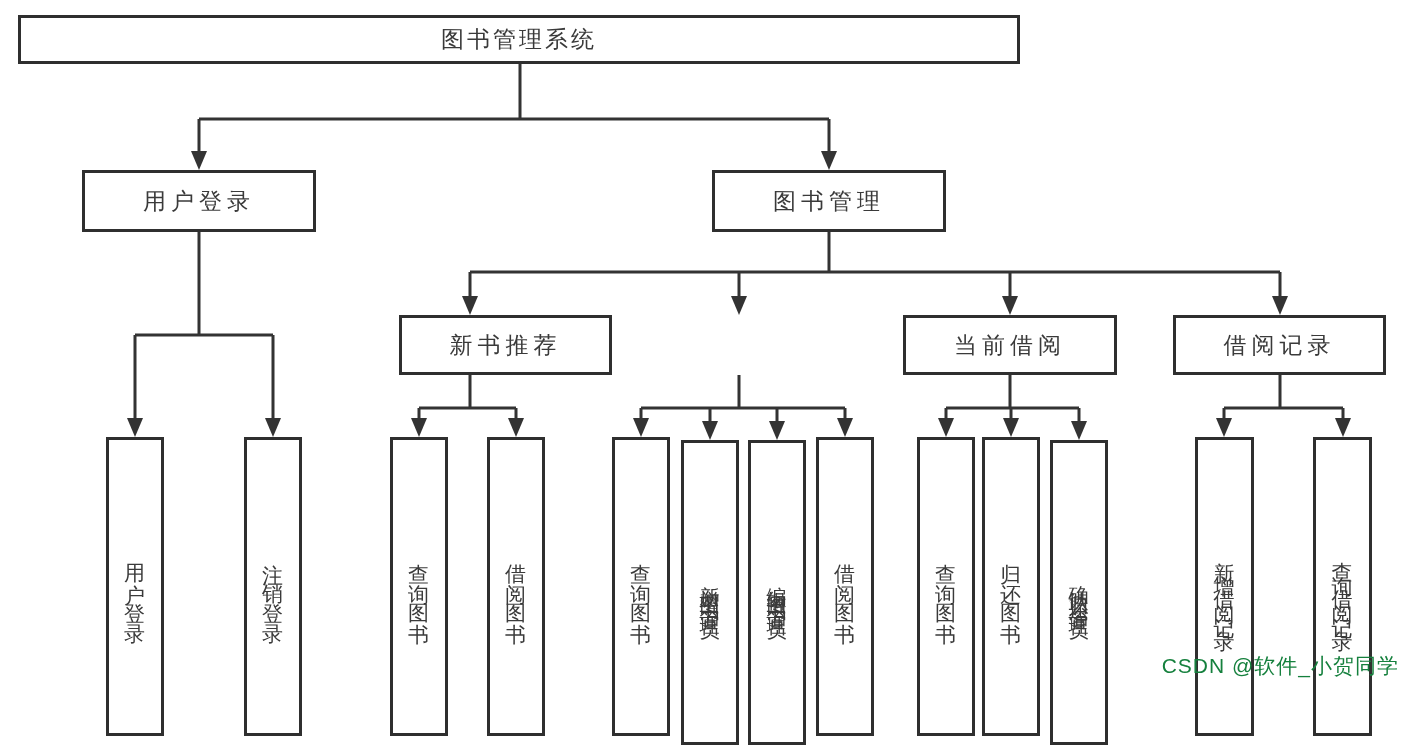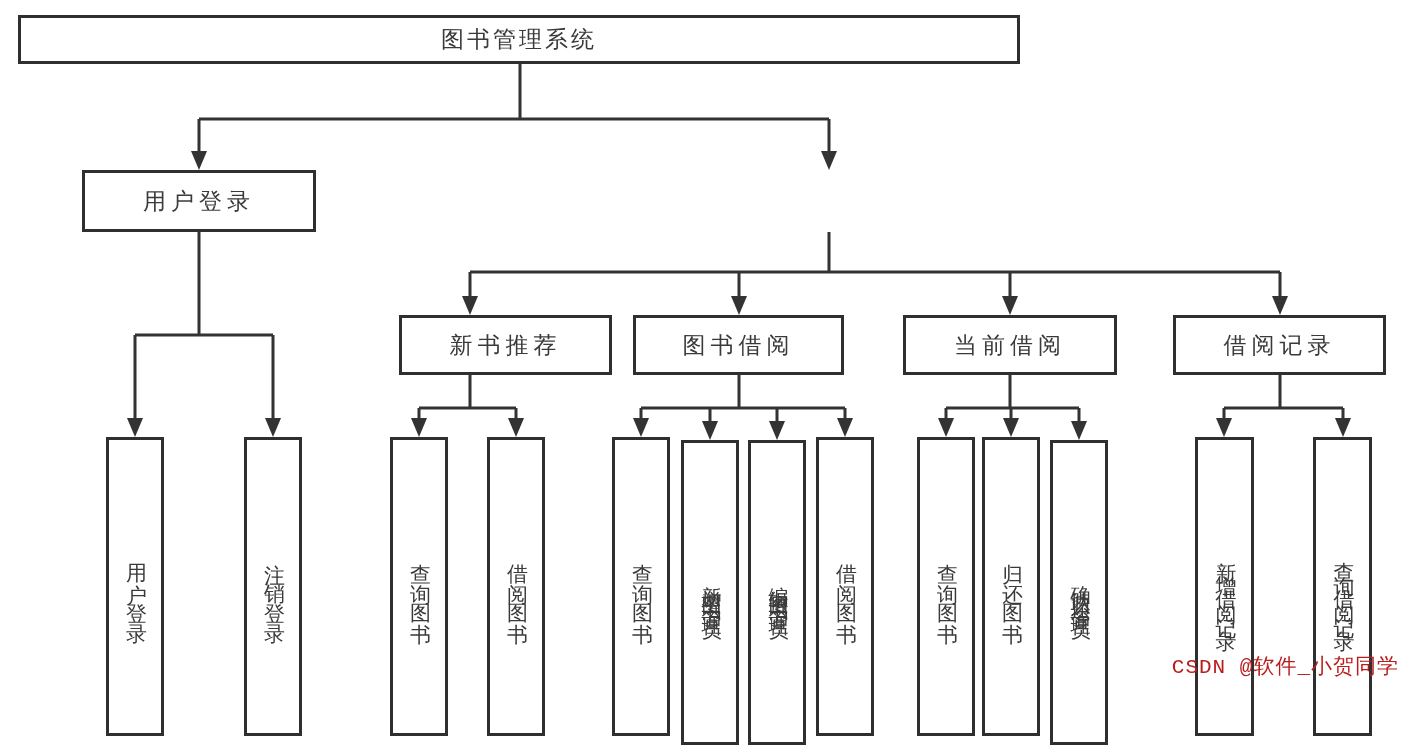--- a/index.html
+++ b/index.html
@@ -3,21 +3,21 @@
 <meta charset="utf-8">
 <style>
   html, body { margin: 0; padding: 0; }
   body {
     width: 1405px; height: 747px;
     background: #ffffff;
     font-family: "Liberation Sans", "DejaVu Sans", sans-serif;
     position: relative;
     overflow: hidden;
   }
-  #canvas { position: absolute; inset: 0; width: 1405px; height: 685px; font-family: Liberation Mono, monospace; }
+  #canvas { position: absolute; inset: 0; width: 1405px; height: 685px; }
   #wires { position: absolute; left: 0; top: 0; z-index: 1; }
   .node {
     position: absolute;
     box-sizing: border-box;
     background: #ffffff;
     border: 3px solid #2f2f2f;
     color: #3a3a3a;
     display: flex;
     align-items: center;
     justify-content: center;
@@ -30,21 +30,21 @@
     text-orientation: mixed;
     font-size: 21px;
     line-height: 1;
   }
   .ls4  { letter-spacing: 20px; }
   .ls6  { letter-spacing: 14px; }
   .ls10 { letter-spacing: 5px; font-size: 20px; }
   .watermark {
     position: absolute;
     right: 6px; bottom: 5px;
-    color: #b91c1c;
+    color: #15803d;
     font-size: 21px;
     letter-spacing: 1px;
     z-index: 5;
     white-space: nowrap;
   }
   svg .wire { stroke: #333333; stroke-width: 3; fill: none; }
   svg .arrow { fill: #333333; stroke: none; }
 </style>
 </head>
 <body>
@@ -97,23 +97,23 @@
     <g>
       <path class="wire" d="M1280 375 V408 M1224 408 H1343 M1224 408 V418 M1343 408 V418"></path>
       <path class="arrow" d="M1224 437 l-8 -19 h16 z"></path>
       <path class="arrow" d="M1343 437 l-8 -19 h16 z"></path>
     </g>
   </svg>
 
   <div class="node root-node" style="left:18px; top:15px; width:1002px; height:49px;">图书管理系统</div>
 
   <div class="node h-node" style="left:82px; top:170px; width:234px; height:62px;">用户登录</div>
+  <div class="node h-node" style="left:712px; top:170px; width:234px; height:62px;">图书管理</div>
 
   <div class="node h-node" style="left:363px; top:315px; width:213px; height:60px;margin-left:36px;">新书推荐</div>
-  <div class="node h-node" style="left:633px; top:315px; width:211px; height:60px;">图书借阅</div>
   <div class="node h-node" style="left:903px; top:315px; width:214px; height:60px;">当前借阅</div>
   <div class="node h-node" style="left:1173px; top:315px; width:213px; height:60px;text-align:right;">借阅记录</div>
 
   <div class="node v-node ls4" style="left:106px; top:437px; width:58px; height:299px;">用户登录</div>
   <div class="node v-node ls4" style="left:244px; top:437px; width:58px; height:299px;">注销登录</div>
 
   <div class="node v-node ls4" style="left:390px; top:437px; width:58px; height:299px;">查询图书</div>
   <div class="node v-node ls4" style="left:487px; top:437px; width:58px; height:299px;">借阅图书</div>
 
   <div class="node v-node ls4" style="left:612px; top:437px; width:58px; height:299px;">查询图书</div>

